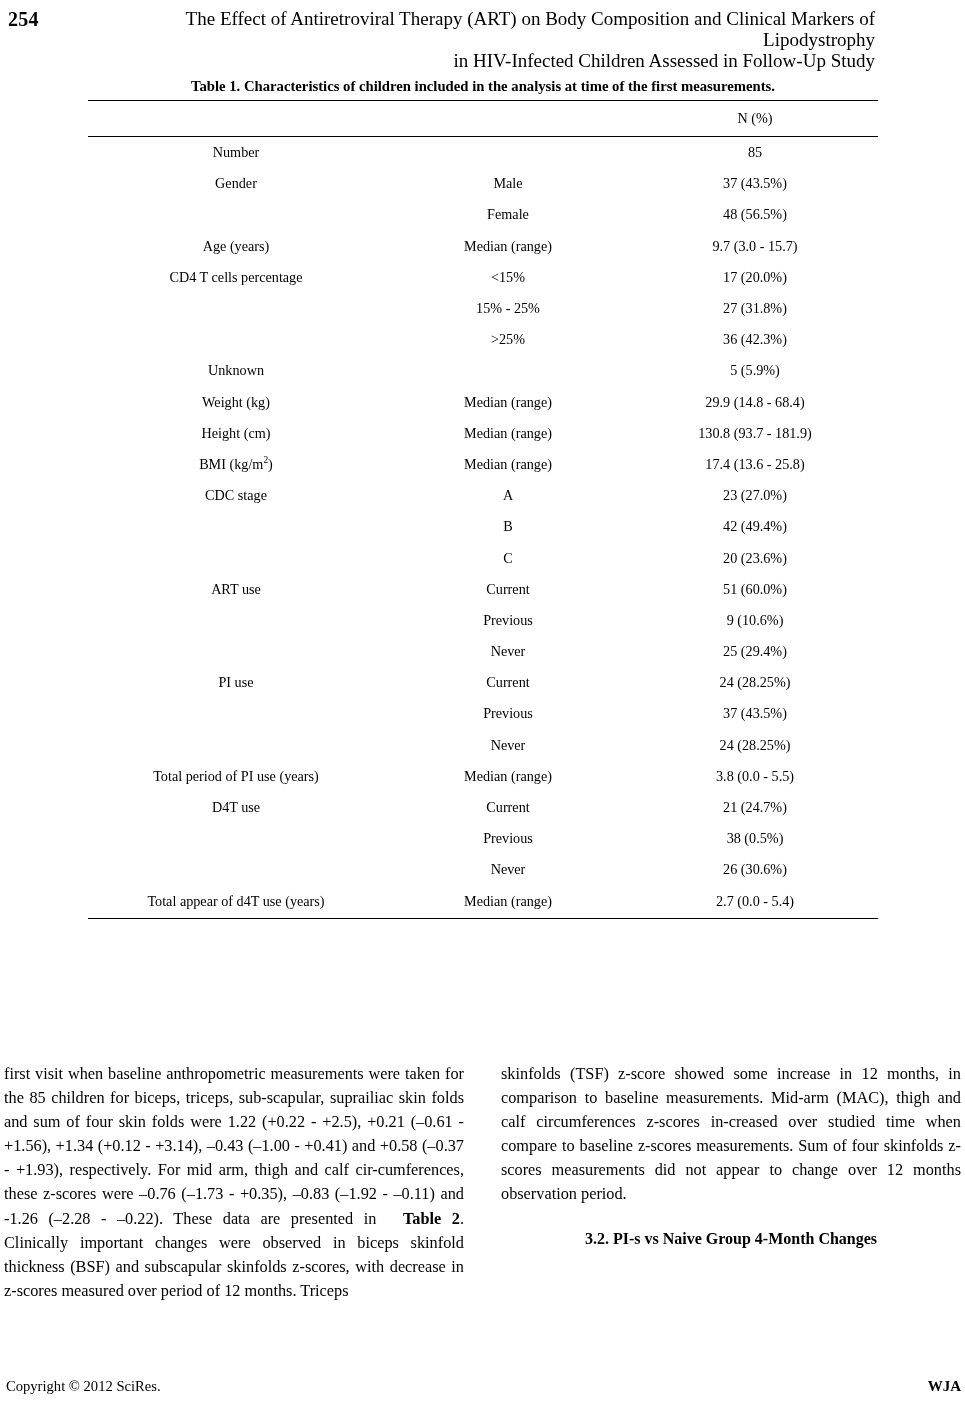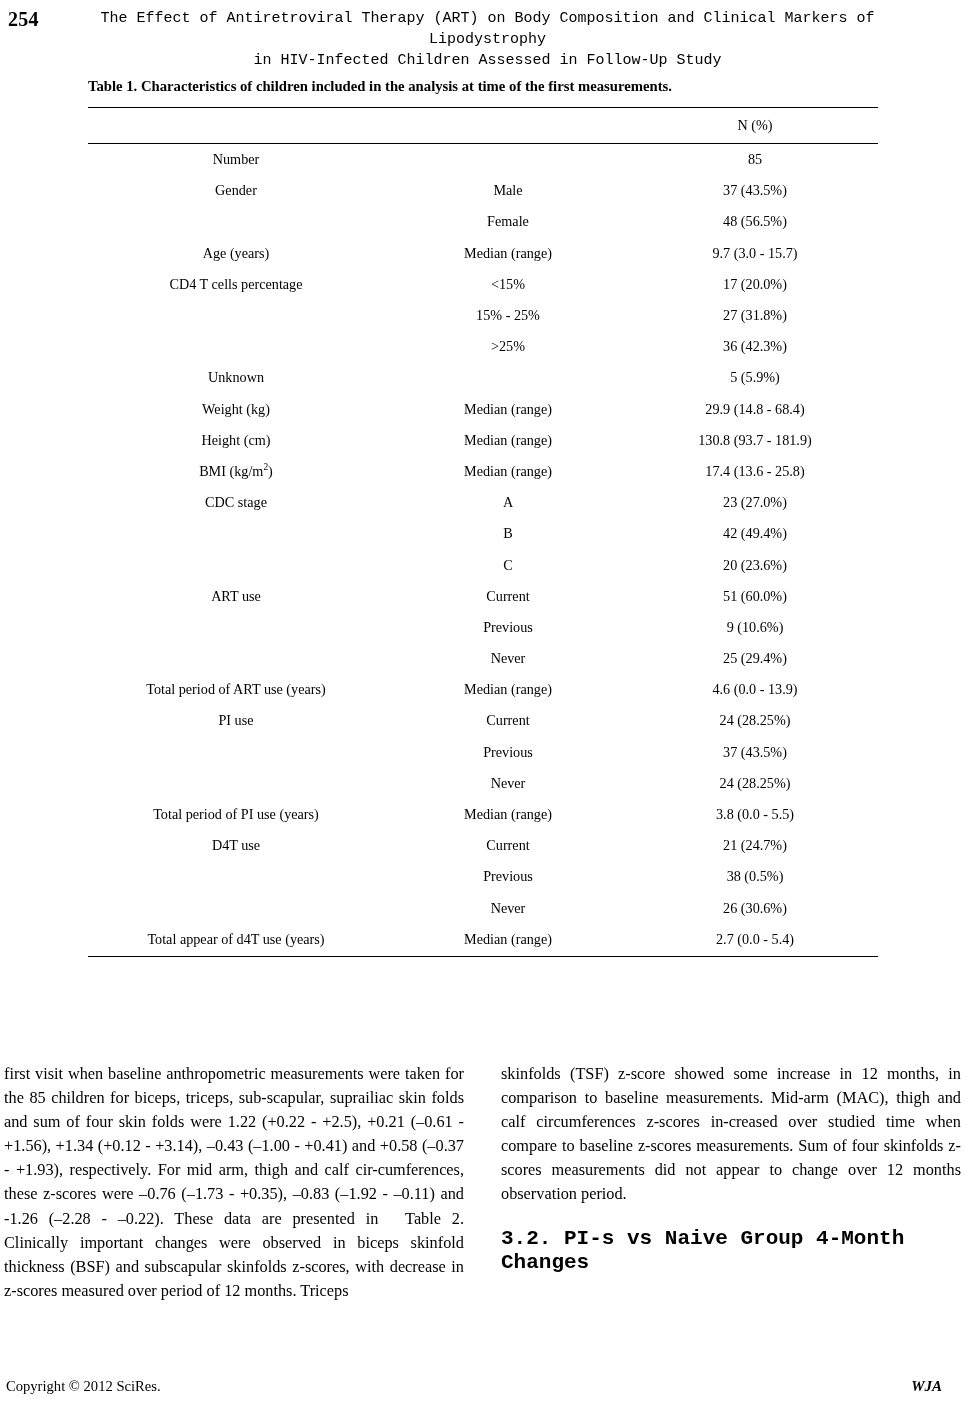--- a/index.html
+++ b/index.html
@@ -31,42 +31,41 @@
     top: 2px;
     font-size: 20px;
     letter-spacing: 0.2px;
     font-weight: bold;
   }
   .running-head .rh-title {
     position: absolute;
     left: 100px;
     top: 2px;
     width: 775px;
-    text-align: center;
-    font-size: 15px;
+    text-align: right;
+    font-size: 19px;
     line-height: 21px;
-    font-family: Liberation Mono, monospace;
   }
   .running-head .rh-line2 {
     display: block;
   }
 
   
   .table-block {
     position: absolute;
     left: 88px;
     top: 76px;
     width: 790px;
   }
   .table-caption {
     font-size: 14.7px;
     font-weight: bold;
-    text-align: left;
+    text-align: center;
     line-height: 20px;
-    margin-bottom: 11px;
+    margin-bottom: 4px;
   }
   table.char-table {
     width: 790px;
     border-collapse: collapse;
     font-size: 14.2px;
   }
   table.char-table thead th {
     font-weight: normal;
     padding: 9px 0 9px 0;
     text-align: center;
@@ -106,49 +105,47 @@
     line-height: 24.1px;
     text-align: justify;
     text-justify: inter-word;
   }
   .col.left  { left: 4px; }
   .col.right { left: 501px; }
   .col p { margin: 0 0 0 0; }
   .col p.after-head { margin-top: 0; }
   .sec-head {
     font-weight: bold;
-    font-size: 21px;
+    font-size: 16px;
     line-height: 24px;
     margin: 20px 0 10px 0;
-    text-align: left;
-    font-family: Liberation Mono, monospace;
-  }
-  .bold { font-weight: normal; margin-left: 16px; }
+    text-align: center;
+  }
+  .bold { font-weight: bold; margin-left: 16px; }
 
   
   .footer {
     position: absolute;
     left: 0;
     bottom: 14px;
     width: 965px;
     height: 22px;
   }
   .footer .copyright {
     position: absolute;
     left: 6px;
     top: 0;
     font-size: 14.6px;
   }
   .footer .journal {
     position: absolute;
-    right: 23px;
+    right: 4px;
     top: 0;
     font-size: 15px;
     font-weight: bold;
-    font-style: italic;
   }
 </style>
 </head>
 <body>
 
 <div class="running-head">
   <div class="folio">254</div>
   <div class="rh-title">
     <span>The Effect of Antiretroviral Therapy (ART) on Body Composition and Clinical Markers of Lipodystrophy</span>
     <span class="rh-line2">in HIV-Infected Children Assessed in Follow-Up Study</span>
@@ -250,25 +247,20 @@
           <td></td>
           <td>Previous</td>
           <td>9 (10.6%)</td>
         </tr>
         <tr>
           <td></td>
           <td>Never</td>
           <td>25 (29.4%)</td>
         </tr>
         <tr>
-          <td>Total period of ART use (years)</td>
-          <td>Median (range)</td>
-          <td>4.6 (0.0 - 13.9)</td>
-        </tr>
-        <tr>
           <td>PI use</td>
           <td>Current</td>
           <td>24 (28.25%)</td>
         </tr>
         <tr>
           <td></td>
           <td>Previous</td>
           <td>37 (43.5%)</td>
         </tr>
         <tr>

